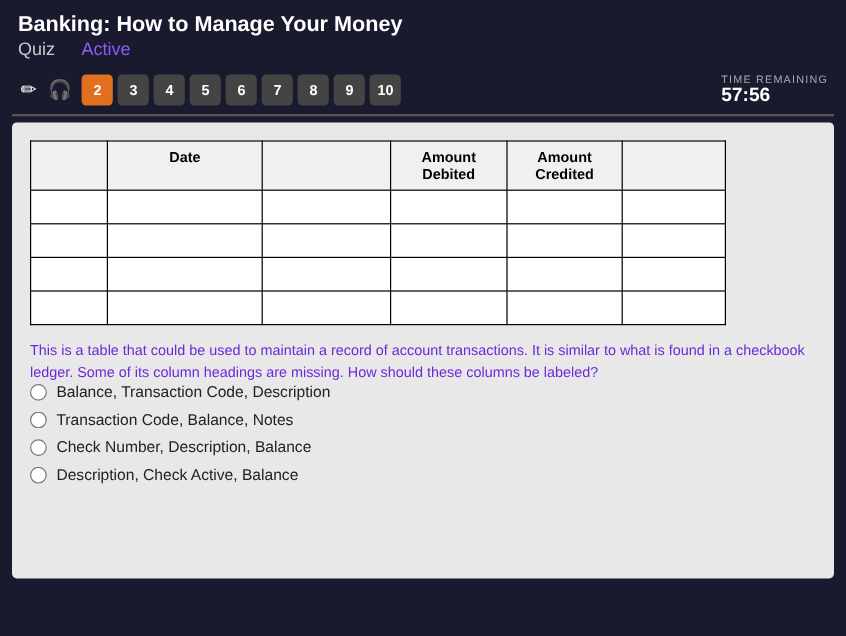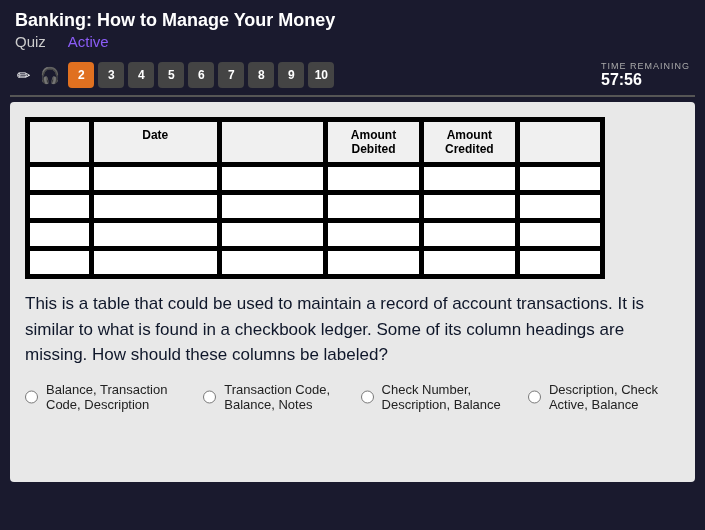--- a/index.html
+++ b/index.html
@@ -104,21 +104,21 @@
       margin-bottom: 12px;
     }
 
     table {
       border-collapse: collapse;
       width: 580px;
       background: white;
     }
 
     table th, table td {
-      border: 5px solid #000000;
+      border: 1px solid #000000;
       padding: 6px 8px;
       font-size: 12px;
       vertical-align: top;
       min-height: 28px;
     }
 
     table th {
       background: #f0f0f0;
       font-weight: bold;
       font-size: 12px;
@@ -129,29 +129,28 @@
     .col-empty2 { width: 100px; }
     .col-debit { width: 90px; }
     .col-credit { width: 90px; }
     .col-empty3 { width: 80px; }
 
     .empty-row td {
       height: 28px;
     }
 
     .question-text {
-      font-size: 17px;
-      color: #0f172a;
+      font-size: 12px;
+      color: #6d28d9;
       line-height: 1.5;
-      margin-bottom: 14px;
     }
 
     .options {
       display: flex;
-      flex-direction: row;
+      flex-direction: column;
       gap: 8px;
     }
 
     .option {
       display: flex;
       align-items: center;
       gap: 8px;
       font-size: 13px;
       color: #222;
       cursor: pointer;

